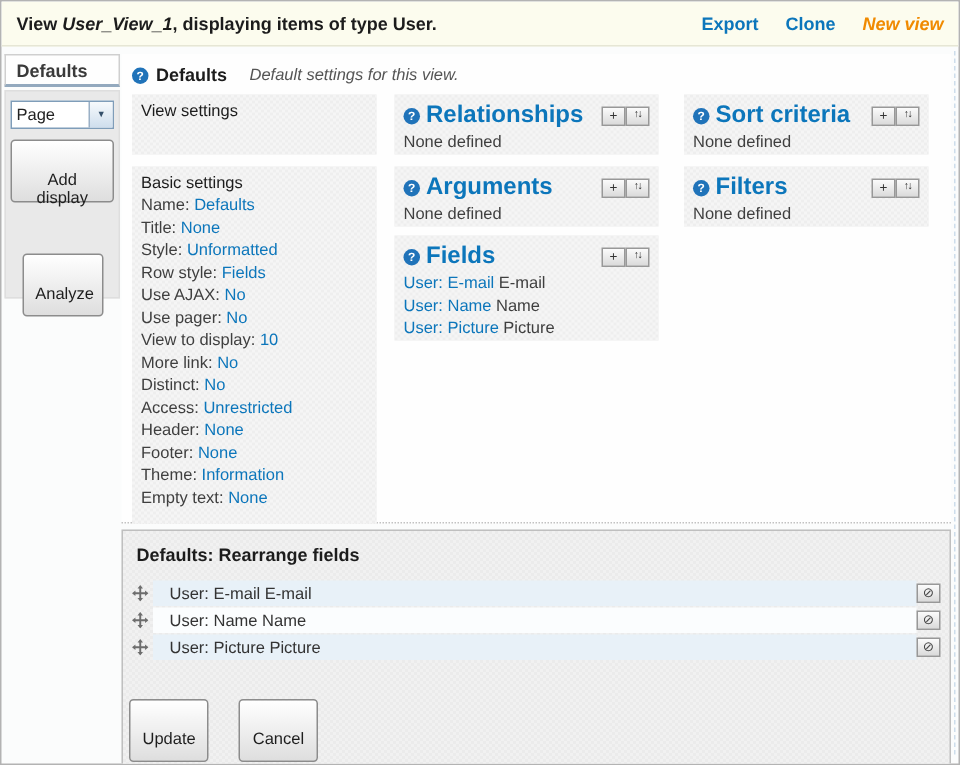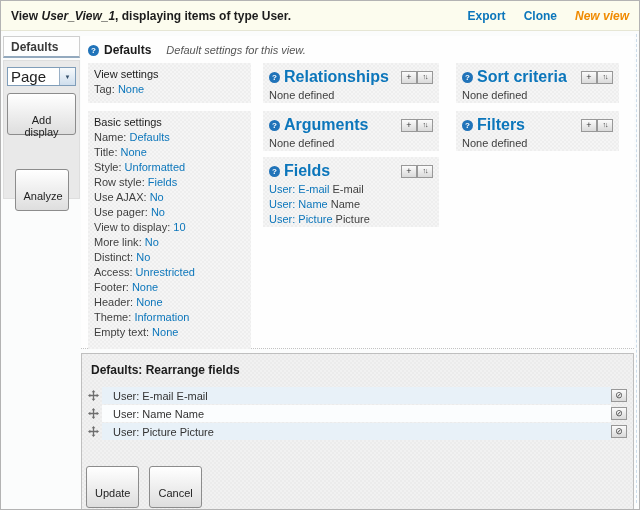--- a/index.html
+++ b/index.html
@@ -11,21 +11,21 @@
   .header-title { font-size:12px; font-weight:bold; color:#1c1c1c; }
   .view-name { font-style:italic; }
   .header-links { margin-left:auto; display:flex; gap:18px; }
   .hlink { font-size:12px; font-weight:bold; color:#0c76bb; text-decoration:none; cursor:pointer; }
   .hlink.newview { color:#f08a00; font-style:italic; }
 
   
   .tab { position:absolute; left:2px; top:35px; width:77px; height:22px; background:#fefefe; border:1px solid #cfcfcf; border-bottom:2px solid #93a9be; display:flex; align-items:center; padding-left:7px; font-size:12px; font-weight:bold; color:#3a3a3a; cursor:pointer; }
   .side-panel { position:absolute; left:2px; top:59px; width:77px; height:139px; background:#e9e9e9; border:1px solid #dedede; padding:6px 3px; }
   .select { display:flex; align-items:center; height:19px; background:#fff; border:1px solid #7f9db9; cursor:pointer; }
-  .select-value { flex:1; padding-left:3px; font-size:15px; color:#222; }
+  .select-value { flex:1; padding-left:3px; font-size:11px; color:#222; }
   .select-arrow { width:16px; height:100%; background:linear-gradient(#f7fafc,#cfdeed); border-left:1px solid #9ab0c6; display:flex; align-items:center; justify-content:center; font-size:6px; color:#35506b; }
   .btn { display:inline-block; background:linear-gradient(#ffffff,#dedede); border:1px solid #8c8c8c; border-radius:3px; font-size:11px; color:#1e1e1e; padding:20px 8px; cursor:pointer; font-family:"Liberation Sans",sans-serif; }
   .btn-add { margin-top:7px; width:69px; height:21px; }
   .btn-analyze { margin:29px auto 0; display:block; width:54px; height:21px; }
 
   
   .main { position:absolute; left:80px; top:35px; width:553px; height:313px; background:#fefefe; border-bottom:1px dotted #c2c2c2; }
   .sec-head { position:absolute; left:7px; top:7px; display:flex; align-items:center; gap:5px; }
   .help-icon { display:inline-flex; width:11px; height:11px; border-radius:50%; background:#2073b9; color:#fff; font-size:8px; font-weight:bold; align-items:center; justify-content:center; flex:0 0 auto; }
   .sec-title { font-size:12px; font-weight:bold; color:#1c1c1c; }
@@ -64,21 +64,21 @@
                background-image:conic-gradient(#f1f1f1 25%, #ebebeb 25% 50%, #f1f1f1 50% 75%, #ebebeb 75%);
                background-size:4px 4px; }
   .rr-title { padding:9px 9px 10px; font-size:12px; font-weight:bold; color:#1c1c1c; }
   .rr-rows { margin:0 3px; }
   .rr-row { display:flex; align-items:center; height:17px; margin-bottom:1px; }
   .drag-handle { width:17px; display:flex; align-items:center; justify-content:center; cursor:move; flex:0 0 auto; }
   .rr-cell { flex:1; height:100%; display:flex; align-items:center; padding-left:11px; font-size:11px; color:#333; }
   .rr-row.odd  .rr-cell { background:#e8f1f8; }
   .rr-row.even .rr-cell { background:#fbfdfe; }
   .rm-btn { width:16px; height:13px; margin-right:3px; font-size:9px; line-height:11px; text-align:center; background:linear-gradient(#fbfbfb,#dadada); border:1px solid #989898; color:#444; padding:0; cursor:pointer; }
-  .rr-actions { position:absolute; left:4px; bottom:8px; display:flex; gap:10px; }
+  .rr-actions { position:absolute; left:4px; bottom:8px; display:flex; gap:20px; }
   .rr-actions .btn { height:20px; }
 
   .dashed-edge { position:absolute; top:33px; bottom:6px; right:2px; width:0; border-left:1px dashed #cdddeb; }
 </style>
 </head>
 <body>
 
 <div class="page">
 
   <div class="header">
@@ -104,37 +104,36 @@
 
   <div class="main">
     <div class="sec-head">
       <span class="help-icon">?</span>
       <span class="sec-title">Defaults</span>
       <span class="sec-sub">Default settings for this view.</span>
     </div>
 
     <div class="box box-view">
       <div class="plain-head">View settings</div>
-      <div class="si"><span class="lbl">Tag</span><a class="val">None</a></div>
     </div>
 
     <div class="box box-basic">
       <div class="plain-head">Basic settings</div>
       <div class="si"><span class="lbl">Name</span><a class="val">Defaults</a></div>
       <div class="si"><span class="lbl">Title</span><a class="val">None</a></div>
       <div class="si"><span class="lbl">Style</span><a class="val">Unformatted</a></div>
       <div class="si"><span class="lbl">Row style</span><a class="val">Fields</a></div>
       <div class="si"><span class="lbl">Use AJAX</span><a class="val">No</a></div>
       <div class="si"><span class="lbl">Use pager</span><a class="val">No</a></div>
       <div class="si"><span class="lbl">View to display</span><a class="val">10</a></div>
       <div class="si"><span class="lbl">More link</span><a class="val">No</a></div>
       <div class="si"><span class="lbl">Distinct</span><a class="val">No</a></div>
       <div class="si"><span class="lbl">Access</span><a class="val">Unrestricted</a></div>
+      <div class="si"><span class="lbl">Header</span><a class="val">None</a></div>
       <div class="si"><span class="lbl">Footer</span><a class="val">None</a></div>
-      <div class="si"><span class="lbl">Header</span><a class="val">None</a></div>
       <div class="si"><span class="lbl">Theme</span><a class="val">Information</a></div>
       <div class="si"><span class="lbl">Empty text</span><a class="val">None</a></div>
     </div>
 
     <div class="box box-rel">
       <div class="box-head">
         <span class="help-icon">?</span>
         <a class="box-title-link">Relationships</a>
         <span class="mini-btns">
           <button class="mini-btn">+</button>

